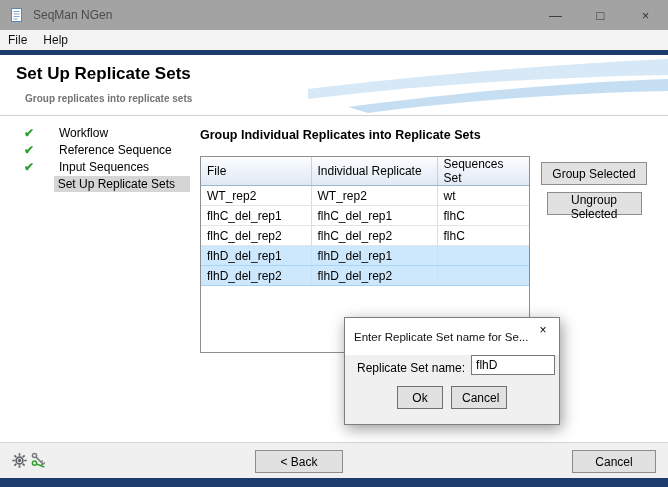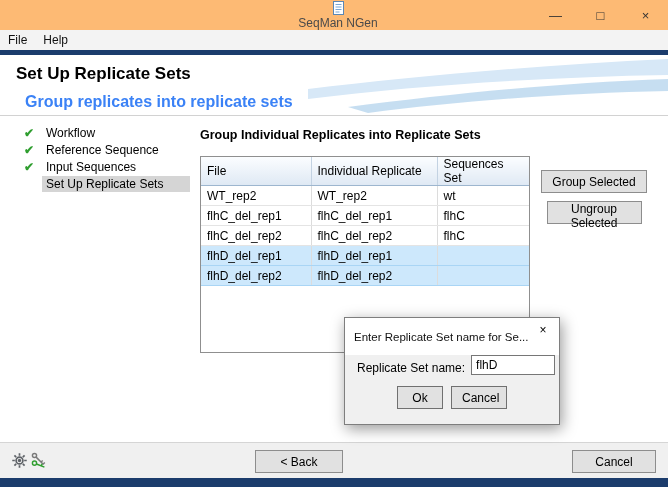--- a/index.html
+++ b/index.html
@@ -3,63 +3,63 @@
 <meta charset="utf-8">
 <style>
   * { margin:0; padding:0; box-sizing:border-box; }
   html,body { background:#ddd; font-family:"Liberation Sans", sans-serif; }
   .window{
     position:relative; width:668px; height:487px; background:#fff;
     outline:1px solid #8a8a8a; overflow:hidden; font-size:12px; color:#000;
   }
   
   .titlebar{ position:absolute; left:0; top:0; width:668px; height:30px;
-    background:#fdba74; display:flex; align-items:center;flex-direction:column; }
+    background:#a3a3a3; display:flex; align-items:center; }
   .app-icon{ margin-left:9px; width:16px; height:16px; display:inline-flex; }
   .win-title{ margin-left:8px; color:#4a4a4a; font-size:12px; }
   .win-controls{ position:absolute; right:0; top:0; height:30px; display:flex; }
   .wc{ width:45px; height:30px; display:flex; align-items:center; justify-content:center;
     color:#333; font-size:13px; cursor:default; }
   
   .menubar{ position:absolute; left:0; top:30px; width:668px; height:20px;
     background:#f3f3f3; display:flex; align-items:center; }
   .menu-item{ padding:2px 8px; color:#111; }
   .navy-line{ position:absolute; left:0; top:50px; width:668px; height:5px; background:#1b3c6c; }
   
   .header{ position:absolute; left:0; top:55px; width:668px; height:61px; background:#fff;
     border-bottom:1px solid #d2d2d2; overflow:hidden; }
   .swoosh{ position:absolute; right:0; top:0; }
   .page-title{ position:absolute; left:16px; top:9px; font-size:17px; font-weight:bold; color:#000; }
-  .page-subtitle{ position:absolute; left:25px; top:38px; font-size:16px; font-weight:bold; color:#3b82f6; }
+  .page-subtitle{ position:absolute; left:25px; top:38px; font-size:10px; font-weight:bold; color:#737373; }
   
   .content{ position:absolute; left:0; top:116px; width:668px; height:326px; background:#fff; }
   .sidebar{ position:absolute; left:0; top:8px; width:190px; }
   .side-item{ position:relative; height:17px; display:flex; align-items:center; }
   .check{ width:16px; margin-left:21px; color:#2f9e2f; font-weight:bold; font-size:12px; text-align:center; }
-  .side-label{ margin-left:5px; padding:1px 4px; }
+  .side-label{ margin-left:18px; padding:1px 4px; }
   .side-item.active .side-label{ background:#d5d5d5; width:148px; }
   .main-heading{ position:absolute; left:200px; top:12px; font-weight:bold; font-size:12.5px; }
   
   .table-wrap{ position:absolute; left:200px; top:40px; width:330px; height:197px;
     border:1px solid #8f8f8f; background:#fff; overflow:hidden; }
   table.rep-table{ border-collapse:collapse; width:100%; table-layout:fixed; }
   .rep-table th{
     height:20px; text-align:left; font-weight:normal; padding:0 6px; font-size:12px;
     background:linear-gradient(#fbfdff,#dfe9f4); border-right:1px solid #c3d2e2;
     border-bottom:1px solid #9db6cf; }
   .rep-table th:last-child{ border-right:none; }
   .rep-table td{ height:20px; padding:0 6px; font-size:12px; border-right:1px solid #dcdcdc;
     border-bottom:1px solid #e4e4e4; white-space:nowrap; overflow:hidden; }
   .rep-table td:last-child{ border-right:none; }
   .rep-table tr.selected td{ background:#cde8fc; border-bottom:1px solid #a9d5f5; }
   
   .side-buttons{ position:absolute; left:537px; top:46px; width:114px; }
   .btn{ font-family:"Liberation Sans", sans-serif; font-size:12px; color:#000;
     background:#e1e1e1; border:1px solid #8d8d8d; height:23px; padding:0 10px; cursor:default; }
-  .side-buttons .btn{ display:block; margin:8px auto 7px auto; }
+  .side-buttons .btn{ display:block; margin:0 auto 7px auto; }
   .btn-group{ width:106px; }
   .btn-ungroup{ width:95px; }
   
   .dialog{ position:absolute; left:344px; top:317px; width:216px; height:108px;
     background:#f0f0f0; border:1px solid #7e7e7e; box-shadow:2px 4px 14px rgba(0,0,0,.4); }
   .dlg-titlebar{ height:37px; background:#fff; display:flex; align-items:center; position:relative; }
   .dlg-title{ margin-left:9px; font-size:11.5px; color:#111; white-space:nowrap; overflow:hidden; }
   .dlg-close{ position:absolute; right:0; top:0; width:32px; height:24px; display:flex;
     align-items:center; justify-content:center; font-size:12px; }
   .dlg-row{ position:absolute; left:12px; top:37px; display:flex; align-items:flex-end; }

